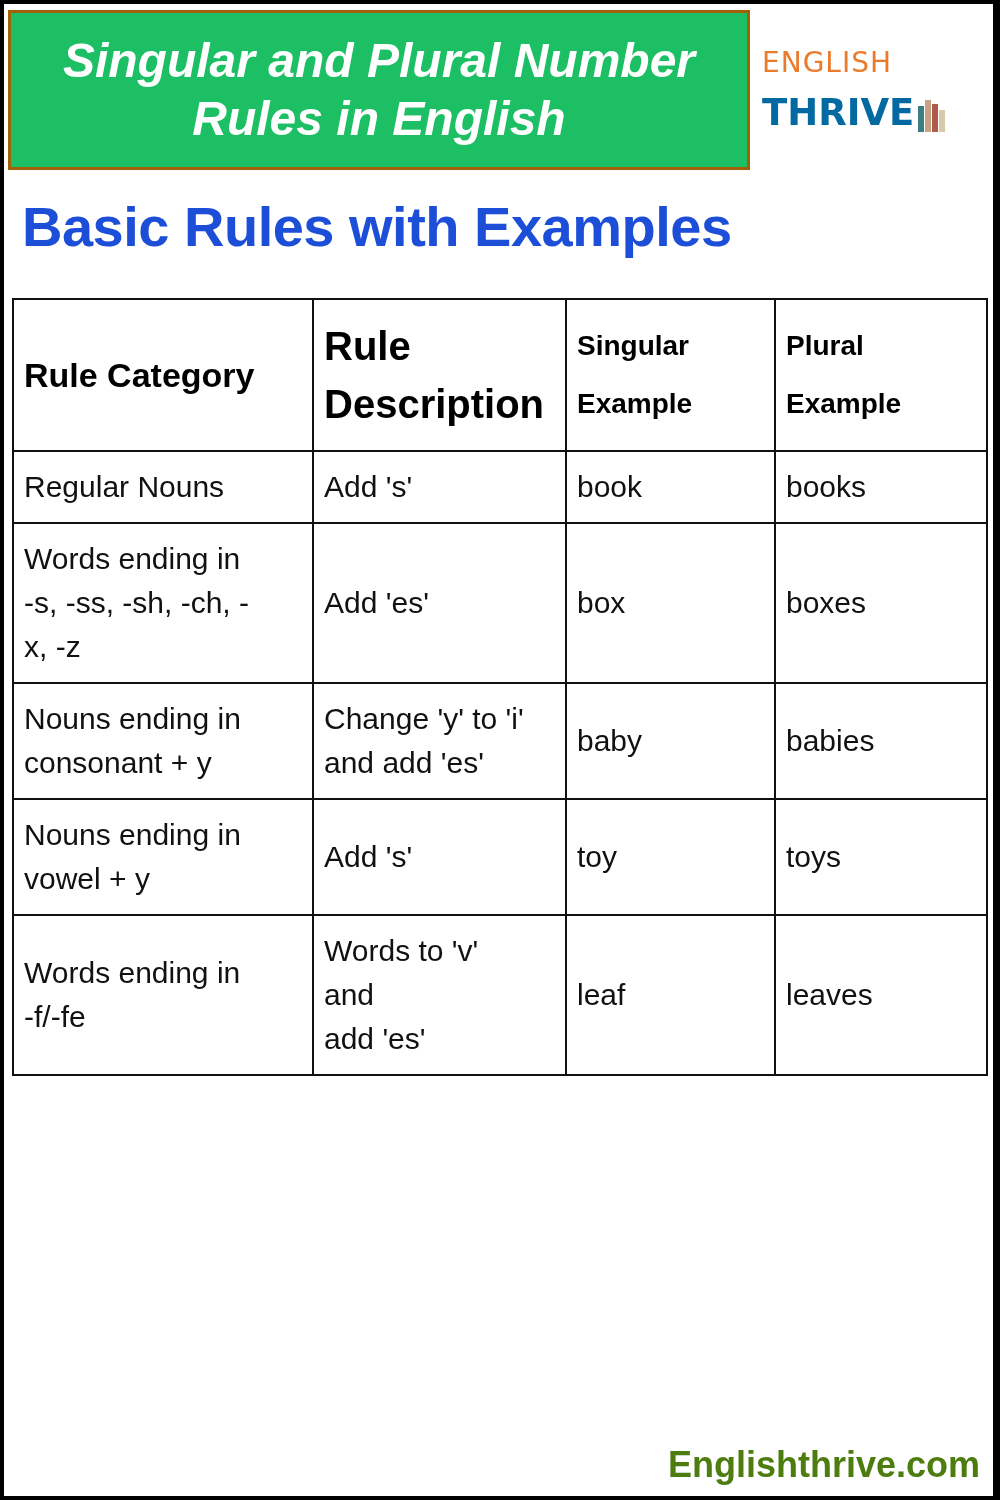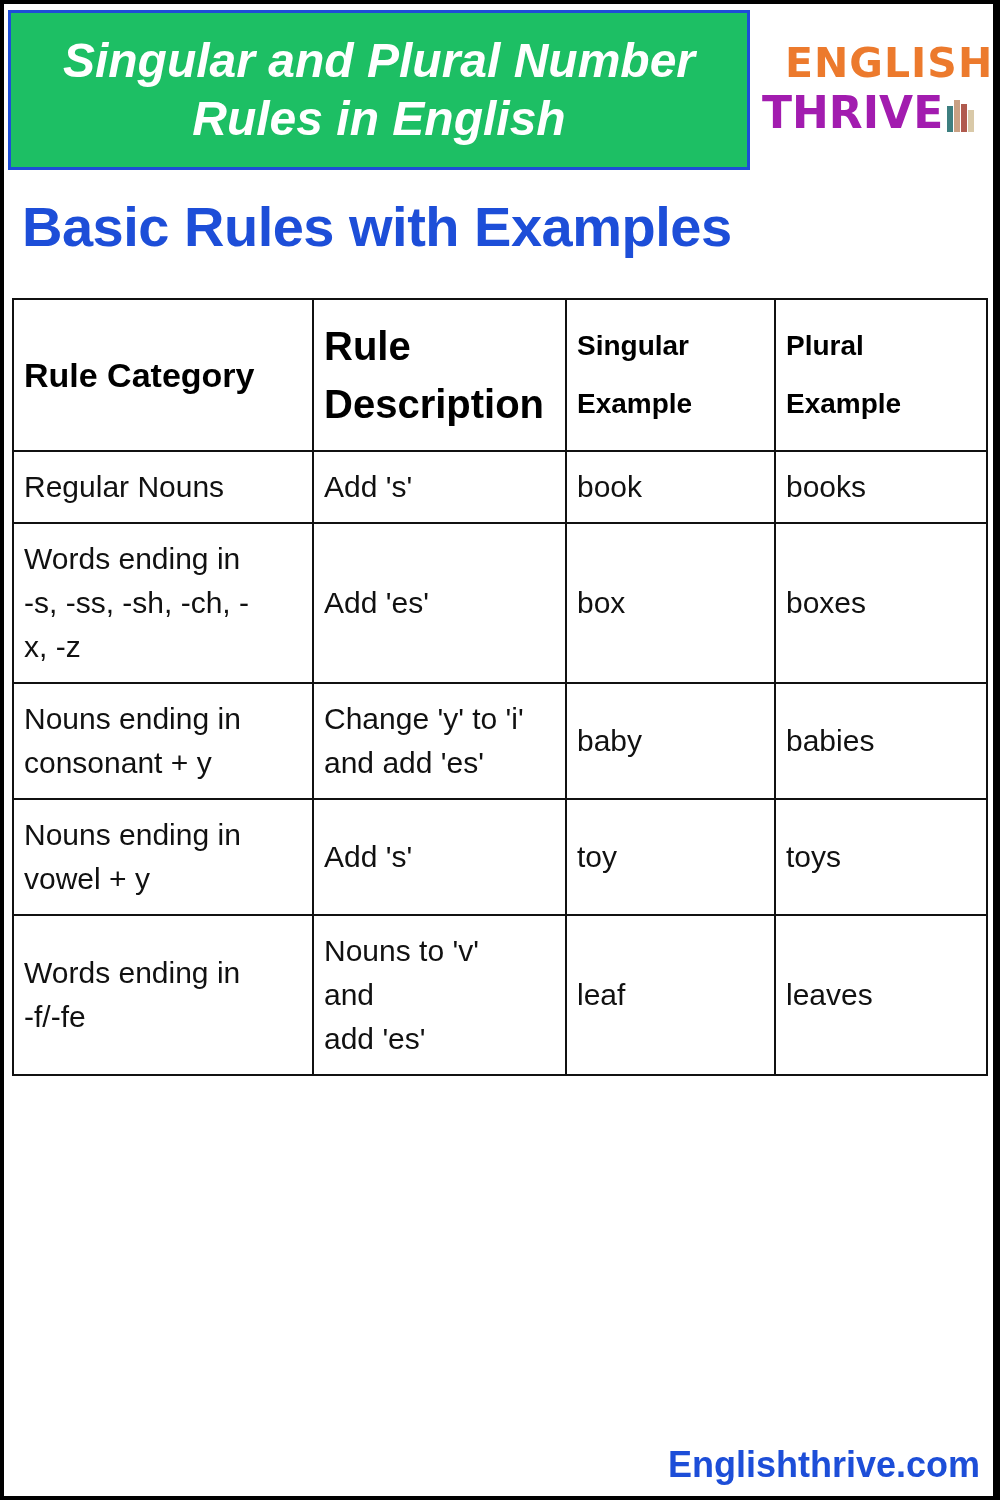--- a/index.html
+++ b/index.html
@@ -6,35 +6,35 @@
   body {
     width: 1000px; height: 1500px; position: relative; overflow: hidden;
     background: #ffffff; font-family: "Liberation Sans", sans-serif; color: #111;
   }
   .frame {
     position: absolute; left: 0; top: 0; width: 1000px; height: 1500px;
     box-sizing: border-box; border: 4px solid #000; border-right-width: 7px;
   }
   .banner {
     position: absolute; left: 8px; top: 10px; width: 742px; height: 160px;
-    box-sizing: border-box; background: #1dbf64; border: 3px solid #1d4ed8;
+    box-sizing: border-box; background: #1dbf64; border: 3px solid #a16207;
     display: flex; flex-direction: column; align-items: center; justify-content: center;
     color: #fff; font-style: italic; font-weight: bold; font-size: 48px; line-height: 58px;
     text-align: center;
   }
   .logo {
     position: absolute; left: 762px; top: 38px; width: 225px; height: 110px;
   }
   .logo-top {
-    font-family: "DejaVu Sans", sans-serif; font-weight: bold; font-size: 41px; color: #ec7a2d;
-    letter-spacing: 1px; line-height: 50px; margin-left: 23px;
+    font-family: "DejaVu Sans", sans-serif; font-weight: normal; font-size: 28px; color: #ec7a2d;
+    letter-spacing: 1px; line-height: 50px;
   }
   .logo-bottom {
     display: flex; align-items: flex-end; gap: 4px;
-    font-family: "DejaVu Sans", sans-serif; font-weight: bold; font-size: 44px; color: #a21caf;
+    font-family: "DejaVu Sans", sans-serif; font-weight: bold; font-size: 37px; color: #0369a1;
     letter-spacing: 0px; line-height: 50px;
   }
   .books { display: flex; align-items: flex-end; gap: 1px; margin-bottom: 6px; }
   .books span { display: block; width: 6px; }
   .section-title {
     position: absolute; left: 22px; top: 192px; font-weight: bold; font-size: 56px;
     color: #1d4ed8; line-height: 70px; letter-spacing: -0.5px;
   }
   table.rules {
     position: absolute; left: 12px; top: 298px; width: 976px;
@@ -43,21 +43,21 @@
   table.rules th, table.rules td {
     border: 2px solid #111; vertical-align: middle; text-align: left;
     padding: 4px 10px; white-space: pre-line;
   }
   table.rules th { font-weight: bold; color: #000; line-height: 58px; }
   table.rules td { font-size: 30px; line-height: 44px; color: #111; }
   .h-cat { font-size: 34px; }
   .h-big { font-size: 28px; }
   .h-desc { font-size: 40px; }
   .footer {
-    position: absolute; right: 20px; bottom: 14px; font-weight: bold; font-size: 36px; color: #1d4ed8;
+    position: absolute; right: 20px; bottom: 14px; font-weight: bold; font-size: 36px; color: #4d7c0f;
   }
 </style>
 </head>
 <body>
 
 <div class="frame"></div>
 
 <div class="banner">
   <div>Singular and Plural Number</div>
   <div>Rules in English</div>
@@ -122,21 +122,21 @@
     <tr style="height:116px">
       <td>Nouns ending in
 vowel + y</td>
       <td>Add 's'</td>
       <td>toy</td>
       <td>toys</td>
     </tr>
     <tr style="height:160px">
       <td>Words ending in
   -f/-fe</td>
-      <td>Nouns to 'v'
+      <td>Words to 'v'
 and
   add 'es'</td>
       <td>leaf</td>
       <td>leaves</td>
     </tr>
   </tbody>
 </table>
 
 <div class="footer">Englishthrive.com</div>
 

